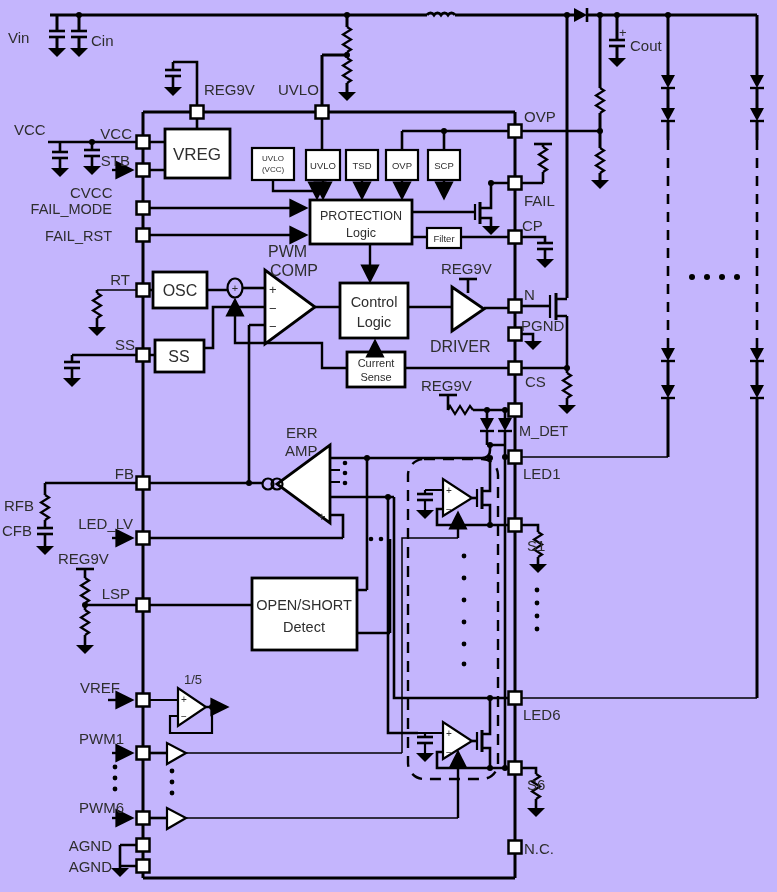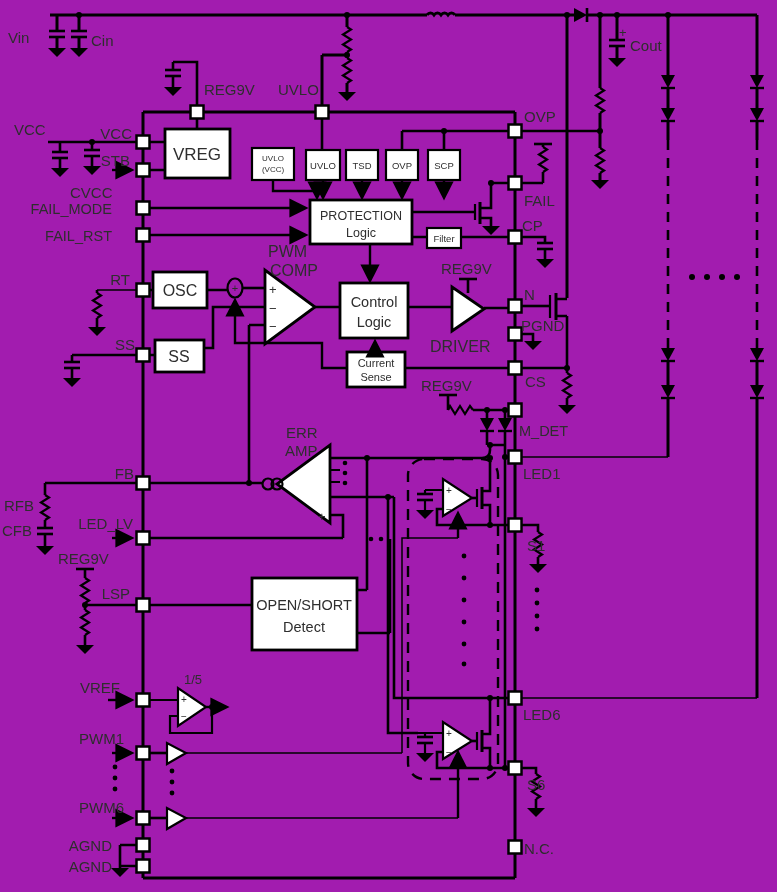--- a/index.html
+++ b/index.html
@@ -1,16 +1,16 @@
 <!DOCTYPE html>
 <html><head>
 <meta charset="utf-8">
 <style>
   html,body{margin:0;padding:0;background:#fff;}
-  .page{width:777px;height:892px;position:relative;background:#a21caf;overflow:hidden;}
+  .page{width:777px;height:892px;position:relative;background:#c4b5fd;overflow:hidden;}
   svg{display:block;}
   text{font-family:"Liberation Sans","DejaVu Sans",sans-serif;fill:#2e2e2e;}
   .t15{font-size:15px}.t14{font-size:14.5px}.t13{font-size:13px}.t16{font-size:16px}
   .t17{font-size:17px}.t12{font-size:12.5px}.t11{font-size:11px}.t9{font-size:9.5px}
   .t8{font-size:8px}.t10{font-size:10px}
   .mid{text-anchor:middle}.end{text-anchor:end}
   .w3{stroke:#000;stroke-width:3;fill:none}
   .w26{stroke:#000;stroke-width:2.6;fill:none}
   .w22{stroke:#000;stroke-width:2.2;fill:none}
   .w14{stroke:#000;stroke-width:1.5;fill:none}

